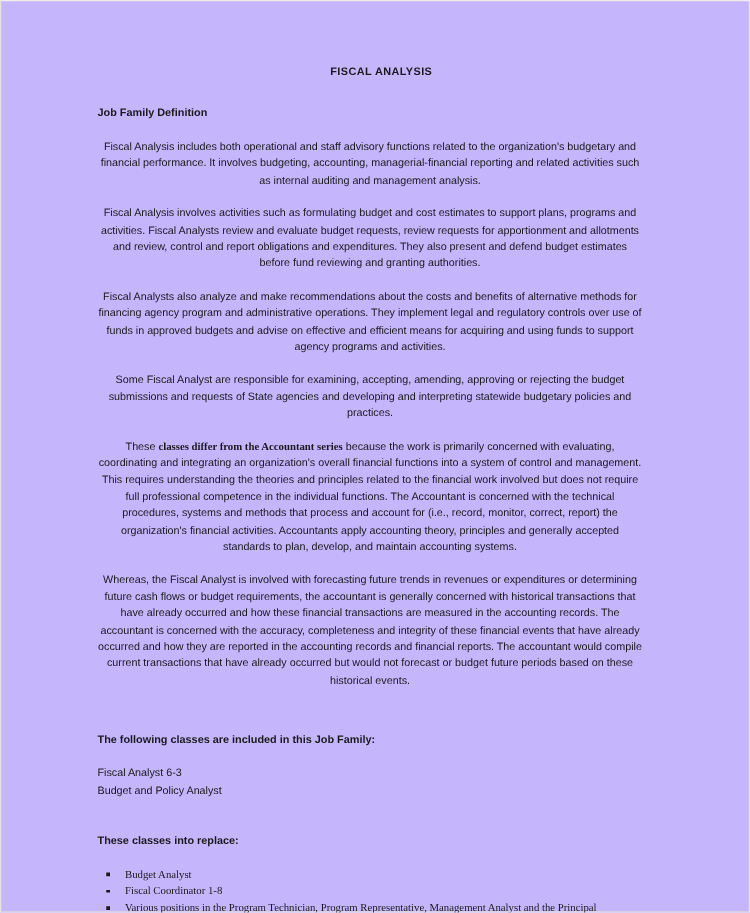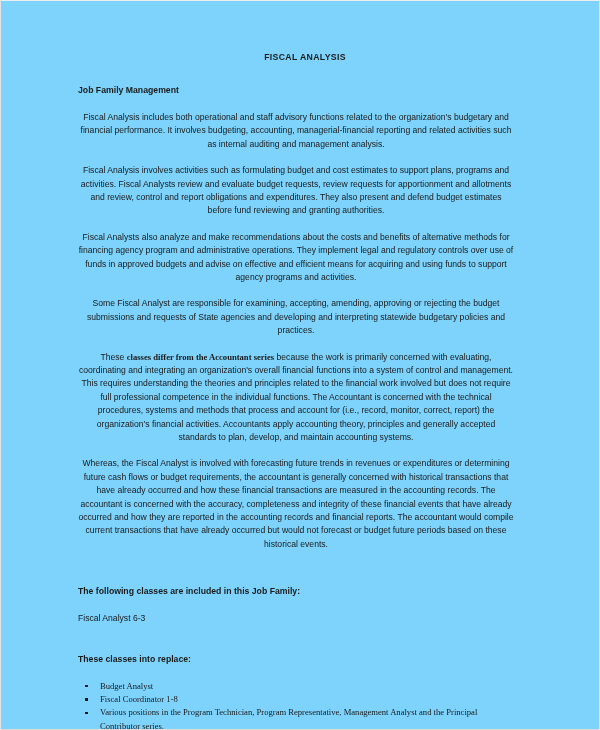--- a/index.html
+++ b/index.html
@@ -12,21 +12,21 @@
     background: #ffffff;
     font-family: "Liberation Sans", sans-serif;
     color: #1a1a1a;
     overflow: hidden;
   }
   .page {
     position: relative;
     box-sizing: border-box;
     width: 600px;
     height: 730px;
-    background: #7dd3fc;
+    background: #c4b5fd;
     border-left: 1px solid #e3e3e3;
     border-right: 1px solid #e3e3e3;
     border-top: 1px solid #ededed;
     border-bottom: 1px solid #dcdcdc;
   }
   .content {
     position: absolute;
     left: 77px;
     top: 50px;
     width: 436px;
@@ -88,21 +88,21 @@
   }
 </style>
 </head>
 <body>
 
 <div class="page">
   <div class="content">
 
     <div class="doc-title">FISCAL ANALYSIS</div>
 
-    <div class="section-heading">Job Family Management</div>
+    <div class="section-heading">Job Family Definition</div>
 
     <div class="gap-md"></div>
 
     <p class="para">Fiscal Analysis includes both operational and staff advisory functions related to the organization's budgetary and financial performance.  It involves budgeting, accounting, managerial-financial reporting and related activities such as internal auditing and management analysis.</p>
 
     <div class="gap-sm"></div>
 
     <p class="para">Fiscal Analysis involves activities such as formulating budget and cost estimates to support plans, programs and activities.  Fiscal Analysts review and evaluate budget requests, review requests for apportionment and allotments and review, control and report obligations and expenditures.  They also present and defend budget estimates before fund reviewing and granting authorities.</p>
 
     <div class="gap-sm"></div>
@@ -122,20 +122,21 @@
     <p class="para">Whereas, the Fiscal Analyst is involved with forecasting future trends in revenues or expenditures or determining future cash flows or budget requirements, the accountant is generally concerned with historical transactions that have already occurred and how these financial transactions are measured in the accounting records.  The accountant is concerned with the accuracy, completeness and integrity of these financial events that have already occurred and how they are reported in the accounting records and financial reports.  The accountant would compile current transactions that have already occurred but would not forecast or budget future periods based on these historical events.</p>
 
     <div class="gap-xl"></div>
 
     <div class="section-heading">The following classes are included in this Job Family:</div>
 
     <div class="gap-md"></div>
 
     <div class="plain-list">
       <div>Fiscal Analyst 6-3</div>
+      <div>Budget and Policy Analyst</div>
     </div>
 
     <div class="gap-lg"></div>
 
     <div class="section-heading">These classes into replace:</div>
 
     <div class="gap-md"></div>
 
     <ul class="bullet-list">
       <li>

